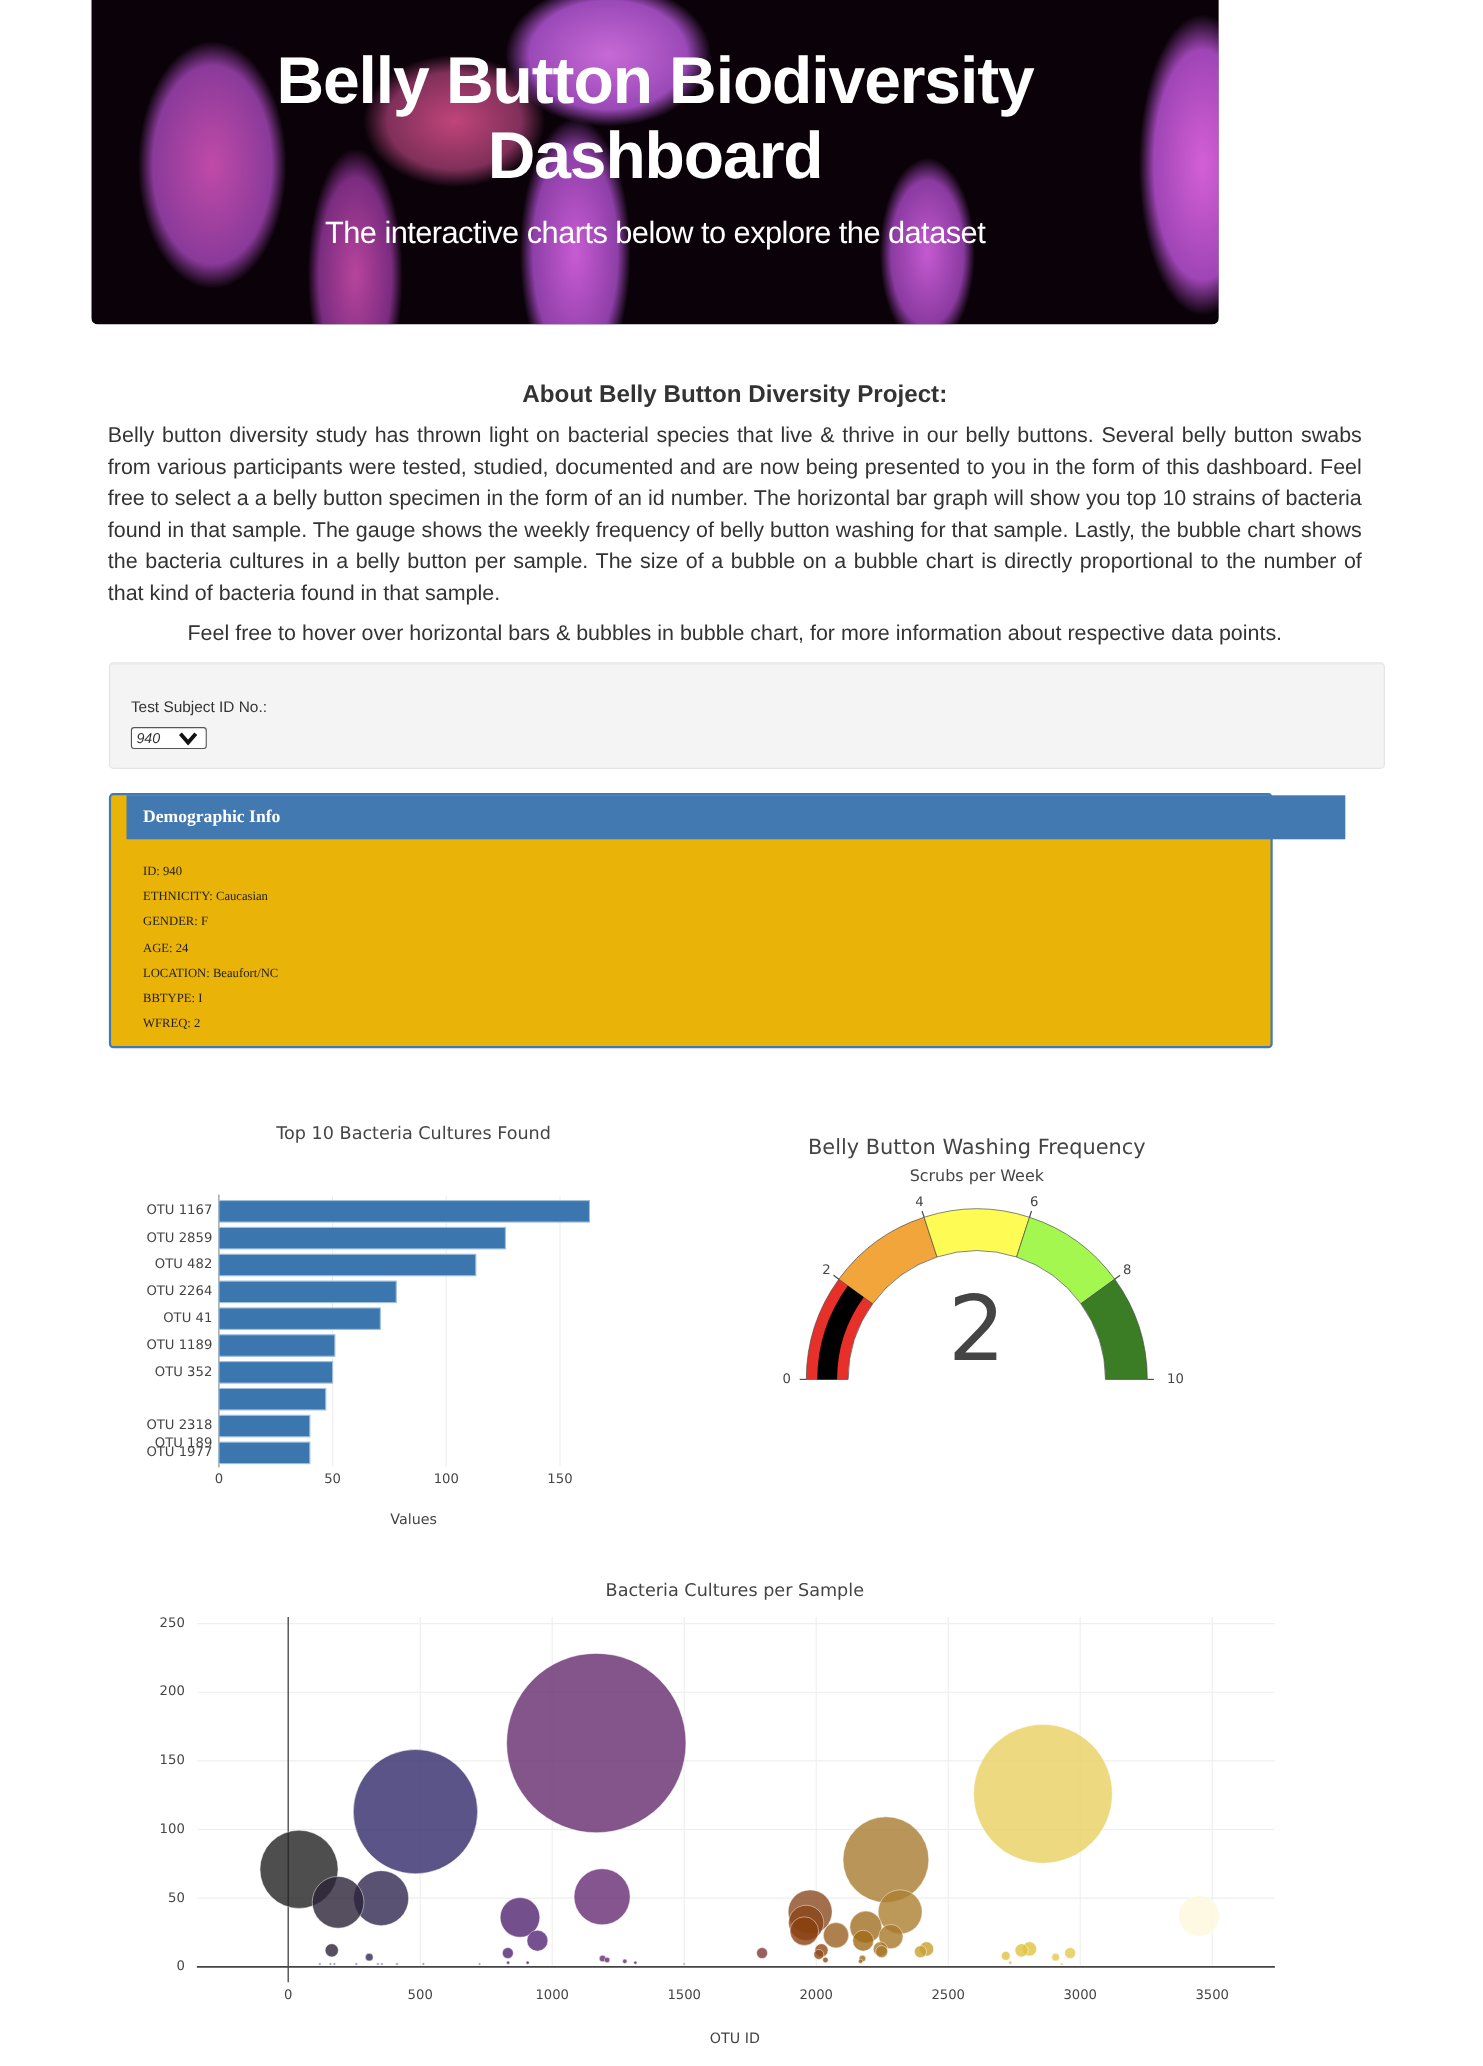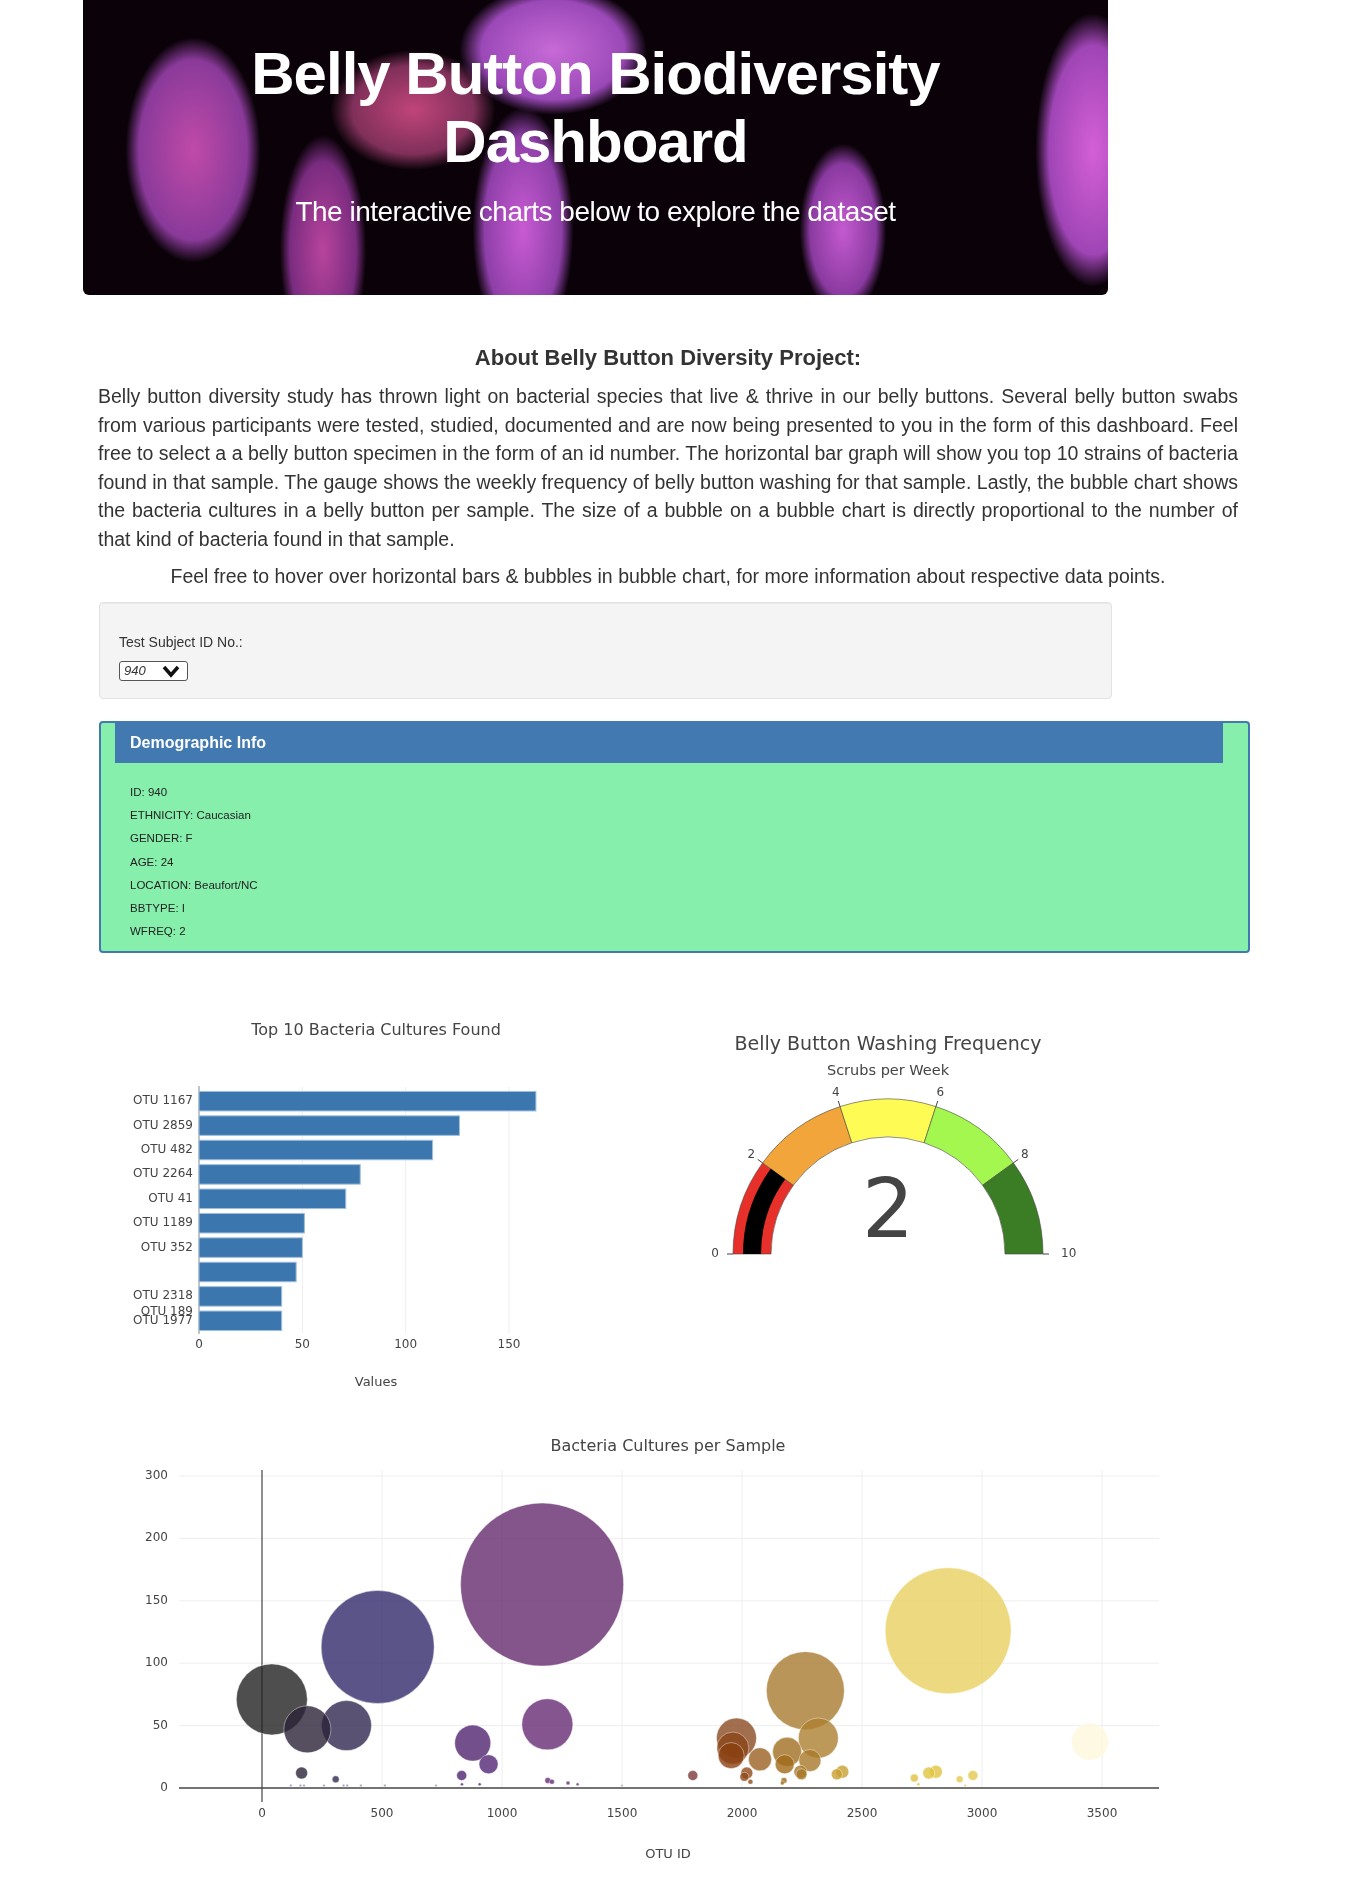--- a/index.html
+++ b/index.html
@@ -38,39 +38,39 @@
   .about-body {
     position: absolute; left: 98px; width: 1140px; top: 382px;
     font-size: 19.5px; line-height: 28.6px; text-align: justify; color: #333333;
   }
   .about-hint {
     position: absolute; left: 98px; width: 1140px; top: 565px; text-align: center;
     font-size: 19.5px; color: #333333;
   }
 
   .selector-well {
-    position: absolute; left: 99px; top: 602px; width: 1013px; height: 97px;
+    position: absolute; left: 99px; top: 602px; width: 1160px; height: 97px;
     background: #f4f4f4; border: 1px solid #e3e3e3; border-radius: 4px;
     box-shadow: inset 0 1px 1px rgba(0,0,0,0.05);
   }
   .selector-label {
     position: absolute; left: 19px; top: 31px; font-size: 14px; color: #333;
   }
   .selector-select {
     position: absolute; left: 19px; top: 58px; width: 69px; height: 20px;
     border: 1px solid #555; border-radius: 3px; background: #fff;
     font-size: 13px; color: #333; padding: 1px 4px; line-height: 16px; font-style: italic;
   }
   .selector-chev {
     position: absolute; right: 6px; top: 1px; width: 20px; height: 16px;
   }
 
   .demo-panel {
-    position: absolute; left: 99px; top: 721px; width: 1151px; height: 232px;
-    border: 2px solid #4279b0; border-radius: 4px; background: #86efac;
+    position: absolute; left: 99px; top: 721px; width: 1058px; height: 232px;
+    border: 2px solid #4279b0; border-radius: 4px; background: #eab308; font-family: Liberation Serif, serif;
   }
   .demo-heading {
     position: absolute; left: 14px; top: 0; width: 1108px; height: 40px;
     background: #4279b0; color: #fff; font-size: 16px; font-weight: bold;
     padding: 11px 15px;
   }
   .demo-list { position: absolute; left: 29px; top: 62px; }
   .demo-item { font-size: 11.5px; color: #222; height: 23.2px; line-height: 14px; }
 
   .chart-title { position: absolute; font-family: "DejaVu Sans", sans-serif; color: #444; white-space: nowrap; }
@@ -255,21 +255,21 @@
       <circle cx="436" cy="1785.504" r="1.2" fill="#a08ab8" fill-opacity="0.8" stroke="#ffffff" stroke-width="0.6" stroke-opacity="0.7"></circle>
       <circle cx="622" cy="1785.504" r="1.2" fill="#c09aa8" fill-opacity="0.8" stroke="#ffffff" stroke-width="0.6" stroke-opacity="0.7"></circle>
       <circle cx="965.1999999999999" cy="1785.504" r="1.2" fill="#e4c850" fill-opacity="0.8" stroke="#ffffff" stroke-width="0.6" stroke-opacity="0.7"></circle>
     </svg>
   <div id="bubble-ticks">
       <div class="tick" style="left: 168px; top: 1780px; transform: translateX(-100%);">0</div>
       <div class="tick" style="left: 168px; top: 1717.6px; transform: translateX(-100%);">50</div>
       <div class="tick" style="left: 168px; top: 1655.2px; transform: translateX(-100%);">100</div>
       <div class="tick" style="left: 168px; top: 1592.8px; transform: translateX(-100%);">150</div>
       <div class="tick" style="left: 168px; top: 1530.4px; transform: translateX(-100%);">200</div>
-      <div class="tick" style="left: 168px; top: 1468px; transform: translateX(-100%);">300</div>
+      <div class="tick" style="left: 168px; top: 1468px; transform: translateX(-100%);">250</div>
       <div class="tick" style="left: 262px; top: 1806px; transform: translateX(-50%);">0</div>
       <div class="tick" style="left: 382px; top: 1806px; transform: translateX(-50%);">500</div>
       <div class="tick" style="left: 502px; top: 1806px; transform: translateX(-50%);">1000</div>
       <div class="tick" style="left: 622px; top: 1806px; transform: translateX(-50%);">1500</div>
       <div class="tick" style="left: 742px; top: 1806px; transform: translateX(-50%);">2000</div>
       <div class="tick" style="left: 862px; top: 1806px; transform: translateX(-50%);">2500</div>
       <div class="tick" style="left: 982px; top: 1806px; transform: translateX(-50%);">3000</div>
       <div class="tick" style="left: 1102px; top: 1806px; transform: translateX(-50%);">3500</div>
     </div>
   <div class="chart-title" style="left:668px; top:1846px; transform:translateX(-50%); font-size:13px;">OTU ID</div>

